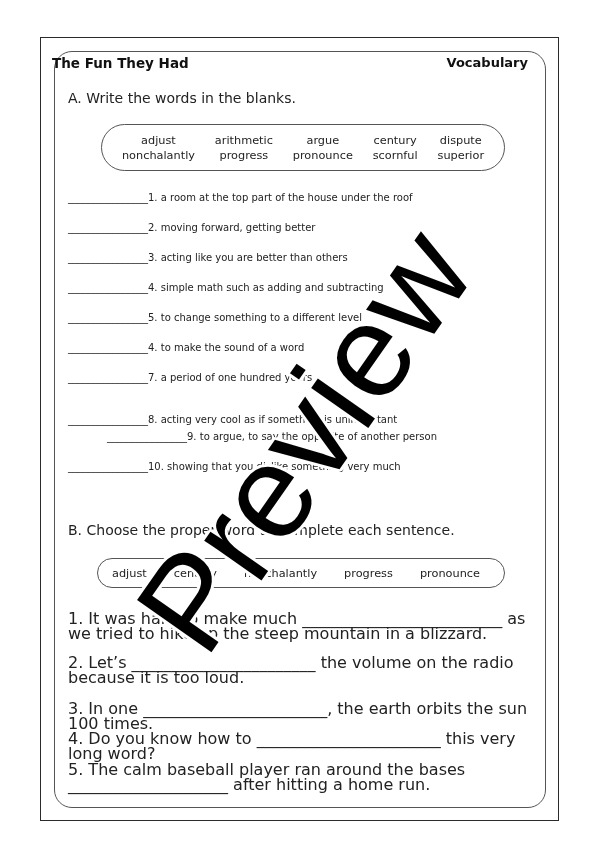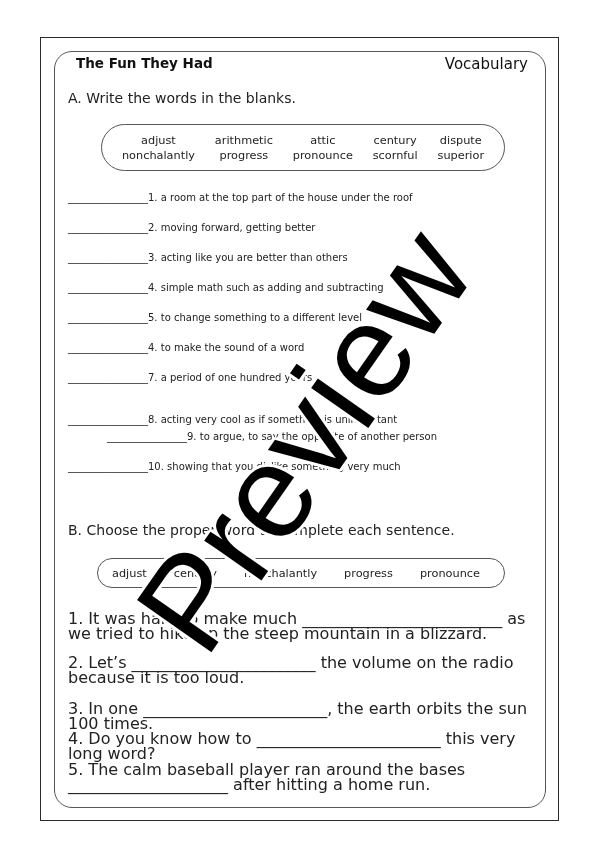--- a/index.html
+++ b/index.html
@@ -9,24 +9,24 @@
   }
   .outer-frame {
     position: absolute; left: 40px; top: 37px; width: 519px; height: 784px;
     border: 1px solid #2b2b2b; box-sizing: border-box;
   }
   .inner-box {
     position: absolute; left: 54px; top: 51px; width: 492px; height: 757px;
     border: 1.3px solid #555; border-radius: 18px; box-sizing: border-box;
   }
   .title {
-    position: absolute; left: 76px; top: 55px; font-size: 13.5px; font-weight: bold; color: #111;
+    position: absolute; left: 52px; top: 55px; font-size: 13.5px; font-weight: bold; color: #111;
   }
   .subject {
-    position: absolute; right: 72px; top: 55px; font-size: 15px; font-weight: normal; color: #111;
+    position: absolute; right: 72px; top: 55px; font-size: 13px; font-weight: bold; color: #111;
   }
   .instr {
     position: absolute; left: 68px; font-size: 14px; color: #222;
   }
   .wordbox-a {
     position: absolute; left: 101px; top: 124px; width: 404px; height: 47px;
     border: 1.2px solid #555; border-radius: 24px; box-sizing: border-box;
     display: flex; justify-content: space-around; align-items: center; padding: 0 10px;
   }
   .wordcol {
@@ -68,21 +68,21 @@
 <div class="wordbox-a">
   <div class="wordcol">
     <span>adjust</span>
     <span>nonchalantly</span>
   </div>
   <div class="wordcol">
     <span>arithmetic</span>
     <span>progress</span>
   </div>
   <div class="wordcol">
-    <span>attic</span>
+    <span>argue</span>
     <span>pronounce</span>
   </div>
   <div class="wordcol">
     <span>century</span>
     <span>scornful</span>
   </div>
   <div class="wordcol">
     <span>dispute</span>
     <span>superior</span>
   </div>

